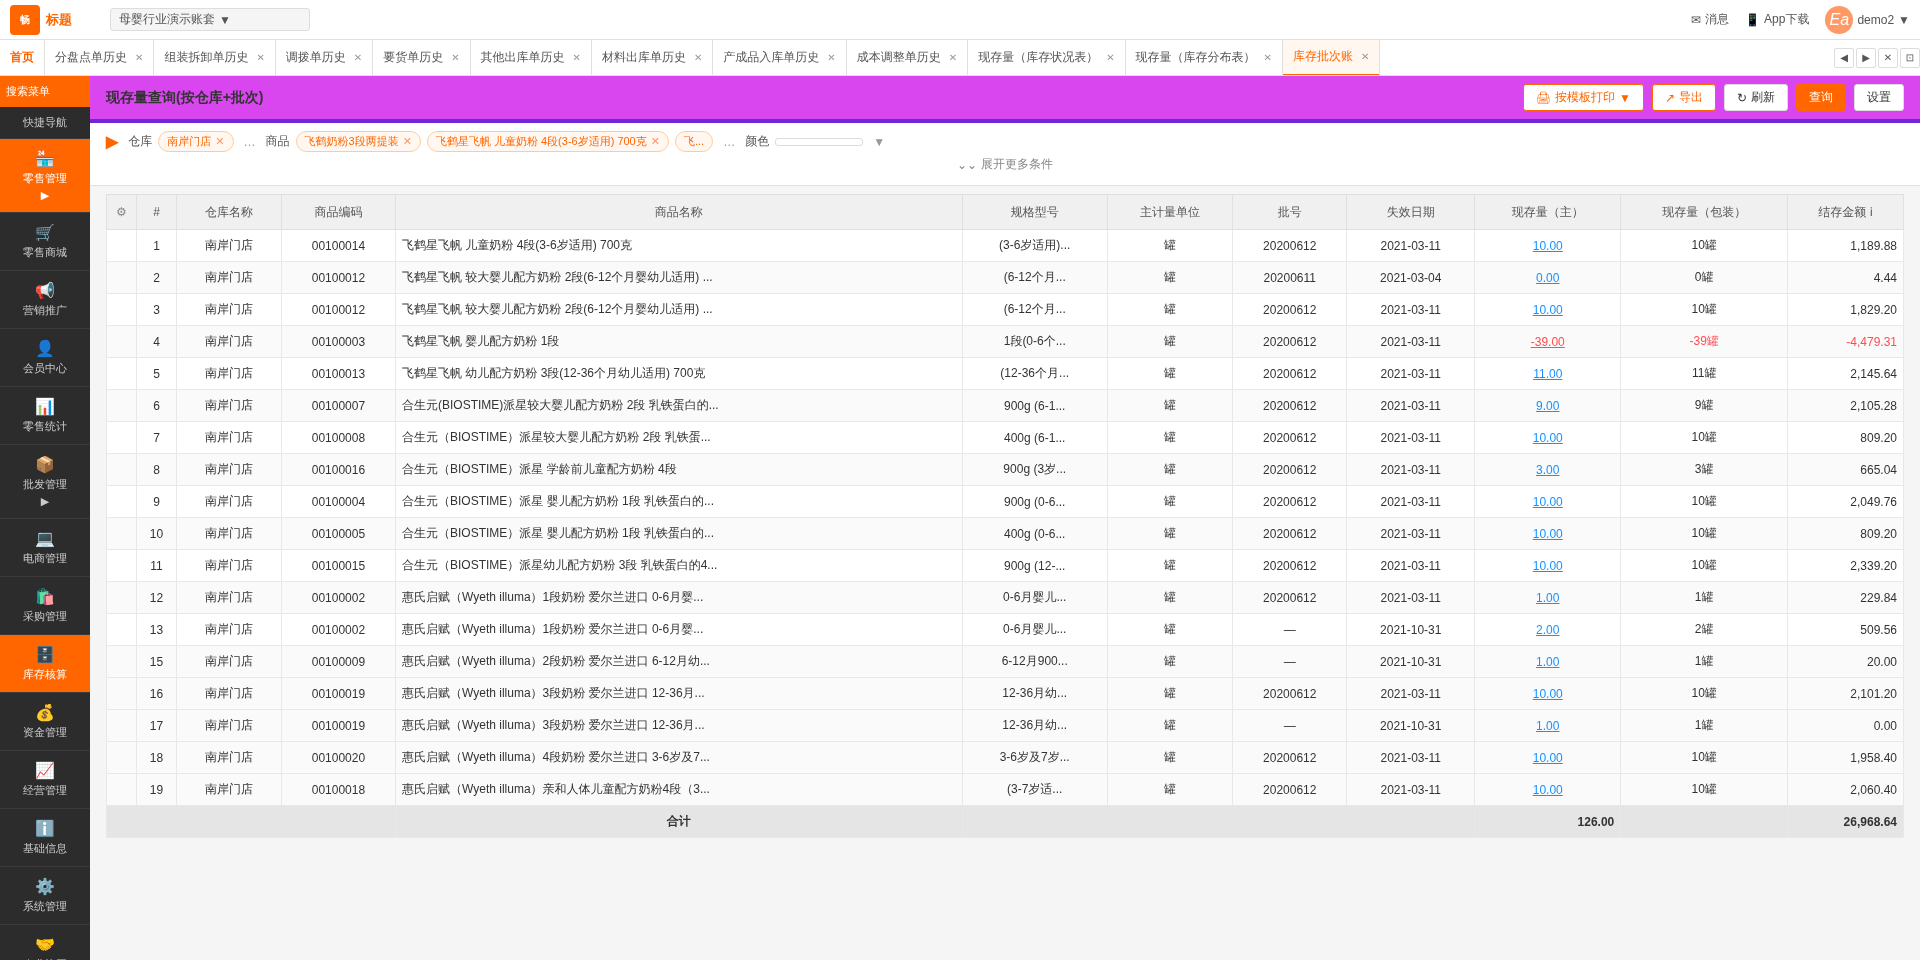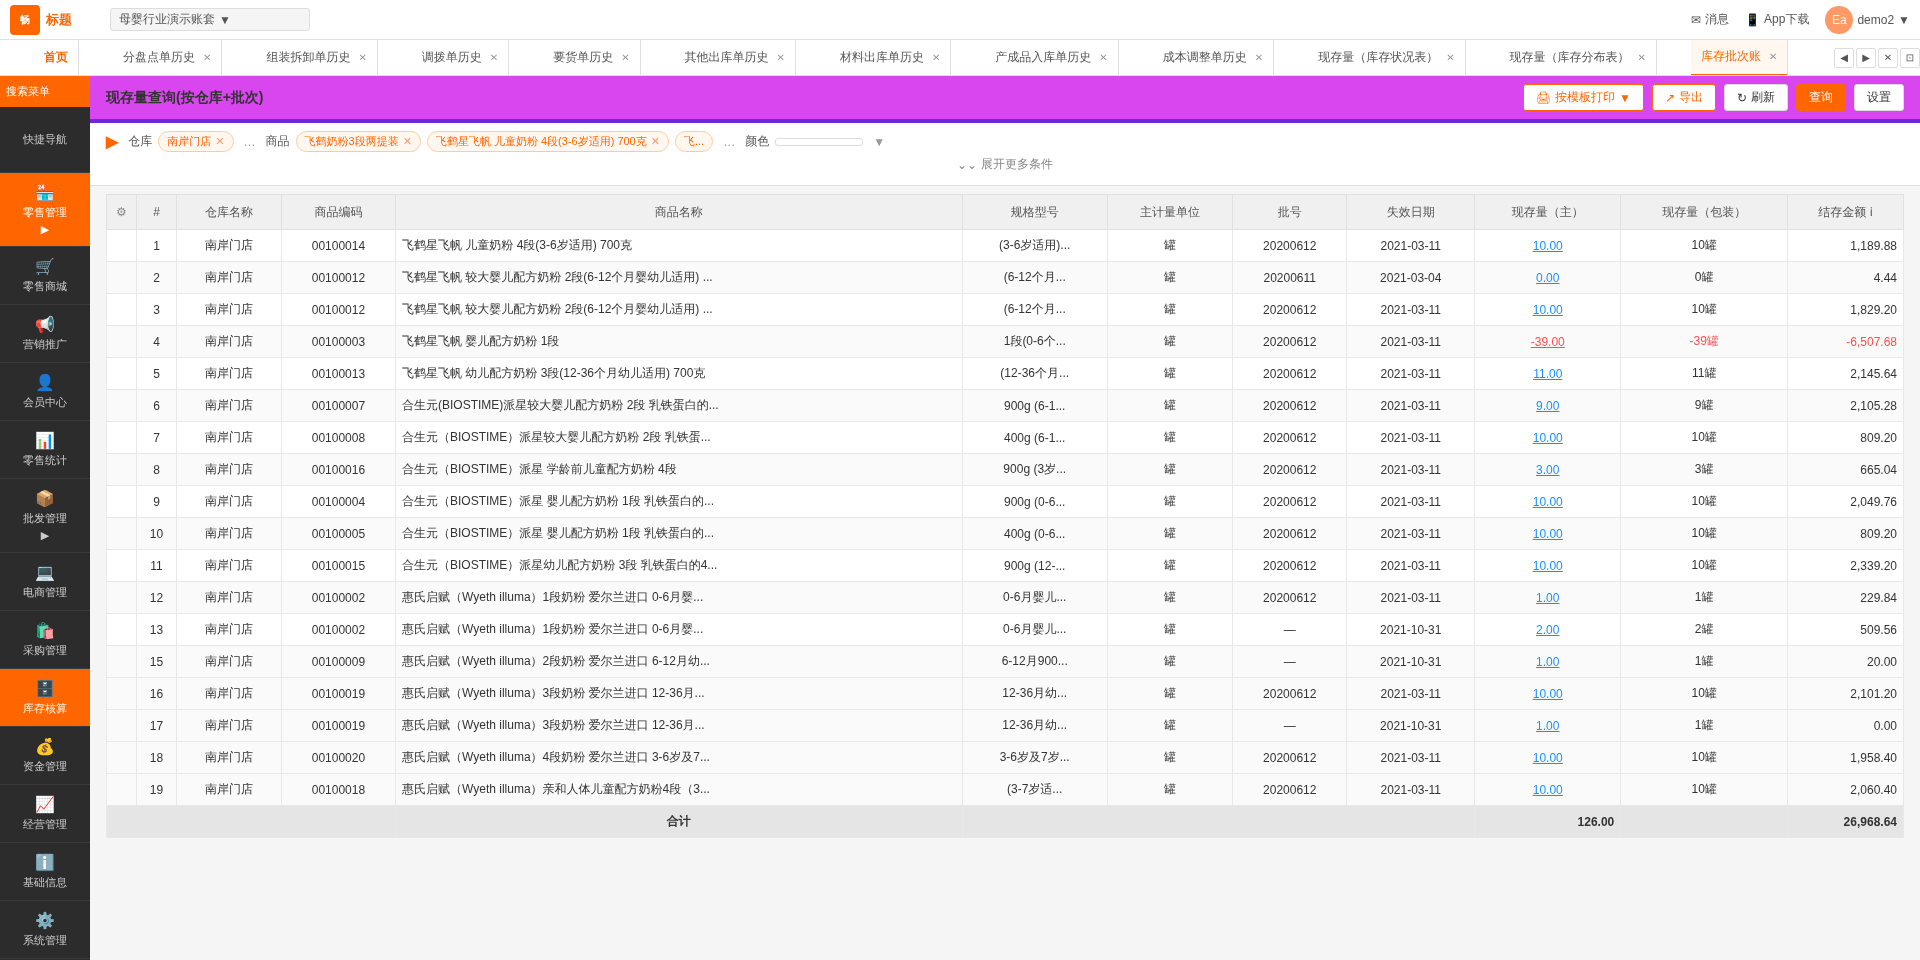--- a/index.html
+++ b/index.html
@@ -5,38 +5,38 @@
     * { box-sizing: border-box; margin: 0; padding: 0; }
     body { font-family: 'Microsoft YaHei', Arial, sans-serif; font-size: 12px; background: #f5f5f5; color: #333; overflow: hidden; }
 
     
     .top-bar { display: flex; align-items: center; background: #fff; border-bottom: 1px solid #e0e0e0; height: 40px; padding: 0 10px; gap: 10px; }
     .logo { display: flex; align-items: center; gap: 6px; font-size: 13px; font-weight: bold; color: #ff6600; width: 90px; }
     .logo-icon { width: 30px; height: 30px; background: #ff6600; border-radius: 4px; display: flex; align-items: center; justify-content: center; color: white; font-size: 10px; }
     .tab-selector { display: flex; align-items: center; background: #f5f5f5; border: 1px solid #ddd; border-radius: 3px; padding: 2px 8px; font-size: 12px; color: #555; gap: 4px; cursor: pointer; flex: 0 0 200px; }
     .top-right { margin-left: auto; display: flex; align-items: center; gap: 16px; }
     .top-right-item { display: flex; align-items: center; gap: 4px; font-size: 12px; color: #555; cursor: pointer; }
-    .avatar { width: 28px; height: 28px; border-radius: 50%; background: #ff9966; display: flex; align-items: center; justify-content: center; color: white; font-size: 12px; }
+    .avatar { width: 28px; height: 28px; border-radius: 50%; background: #ff9966; display: flex; align-items: center; justify-content: center; color: white; font-size: 16px; font-style: italic; }
 
     
     .tab-nav { display: flex; align-items: center; background: #fff; border-bottom: 1px solid #e0e0e0; height: 36px; overflow: hidden; }
-    .tab-item { display: flex; align-items: center; padding: 0 10px; height: 36px; font-size: 12px; color: #555; border-right: 1px solid #e0e0e0; cursor: pointer; white-space: nowrap; gap: 4px; flex-shrink: 0; margin-left: 34px; }
+    .tab-item { display: flex; align-items: center; padding: 0 10px; height: 36px; font-size: 12px; color: #555; border-right: 1px solid #e0e0e0; cursor: pointer; white-space: nowrap; gap: 4px; flex-shrink: 0; }
     .tab-item.home { color: #ff6600; font-weight: bold; }
     .tab-item.active { background: #fff7f0; color: #ff6600; border-bottom: 2px solid #ff6600; }
     .tab-close { color: #999; font-size: 10px; margin-left: 4px; }
     .tab-nav-arrows { display: flex; align-items: center; margin-left: auto; gap: 2px; }
     .tab-nav-arrow { width: 20px; height: 20px; display: flex; align-items: center; justify-content: center; border: 1px solid #ddd; cursor: pointer; border-radius: 2px; color: #555; font-size: 10px; }
 
     
     .main-layout { display: flex; height: calc(960px - 76px); }
 
     
     .sidebar { width: 90px; background: #2c2c2c; color: #ccc; display: flex; flex-direction: column; overflow-y: auto; flex-shrink: 0; }
     .sidebar-top { background: #ff6600; color: white; padding: 8px 6px; font-size: 11px; text-align: left; cursor: pointer; }
-    .sidebar-nav { padding: 25px 6px; border-bottom: 1px solid #3a3a3a; font-size: 11px; color: #ccc; text-align: center; cursor: pointer; }
+    .sidebar-nav { padding: 8px 6px; border-bottom: 1px solid #3a3a3a; font-size: 11px; color: #ccc; text-align: center; cursor: pointer; }
     .sidebar-item { padding: 10px 6px; border-bottom: 1px solid #3a3a3a; font-size: 11px; color: #ccc; text-align: center; cursor: pointer; display: flex; flex-direction: column; align-items: center; gap: 3px; }
     .sidebar-item.active { background: #ff6600; color: white; }
     .sidebar-item .si-icon { font-size: 16px; }
 
     
     .content { flex: 1; overflow: hidden; display: flex; flex-direction: column; background: #f5f5f5; }
 
     
     .page-header { background: #d946ef; padding: 8px 16px; border-bottom: 4px solid #6d28d9; display: flex; align-items: center; justify-content: space-between; }
     .page-actions { display: flex; align-items: center; gap: 8px; }
@@ -364,21 +364,21 @@
               <td class="col-num">4</td>
               <td class="">南岸门店</td>
               <td class="">00100003</td>
               <td class="text-left">飞鹤星飞帆 婴儿配方奶粉 1段</td>
               <td class="">1段(0-6个...</td>
               <td class="">罐</td>
               <td class="">20200612</td>
               <td class="">2021-03-11</td>
               <td class="link negative">-39.00</td>
               <td class="negative">-39罐</td>
-              <td class="text-right negative">-6,507.68</td>
+              <td class="text-right negative">-4,479.31</td>
             </tr>
             <tr style="background: rgb(255, 255, 255);">
               <td class="col-check"></td>
               <td class="col-num">5</td>
               <td class="">南岸门店</td>
               <td class="">00100013</td>
               <td class="text-left">飞鹤星飞帆 幼儿配方奶粉 3段(12-36个月幼儿适用) 700克</td>
               <td class="">(12-36个月...</td>
               <td class="">罐</td>
               <td class="">20200612</td>

